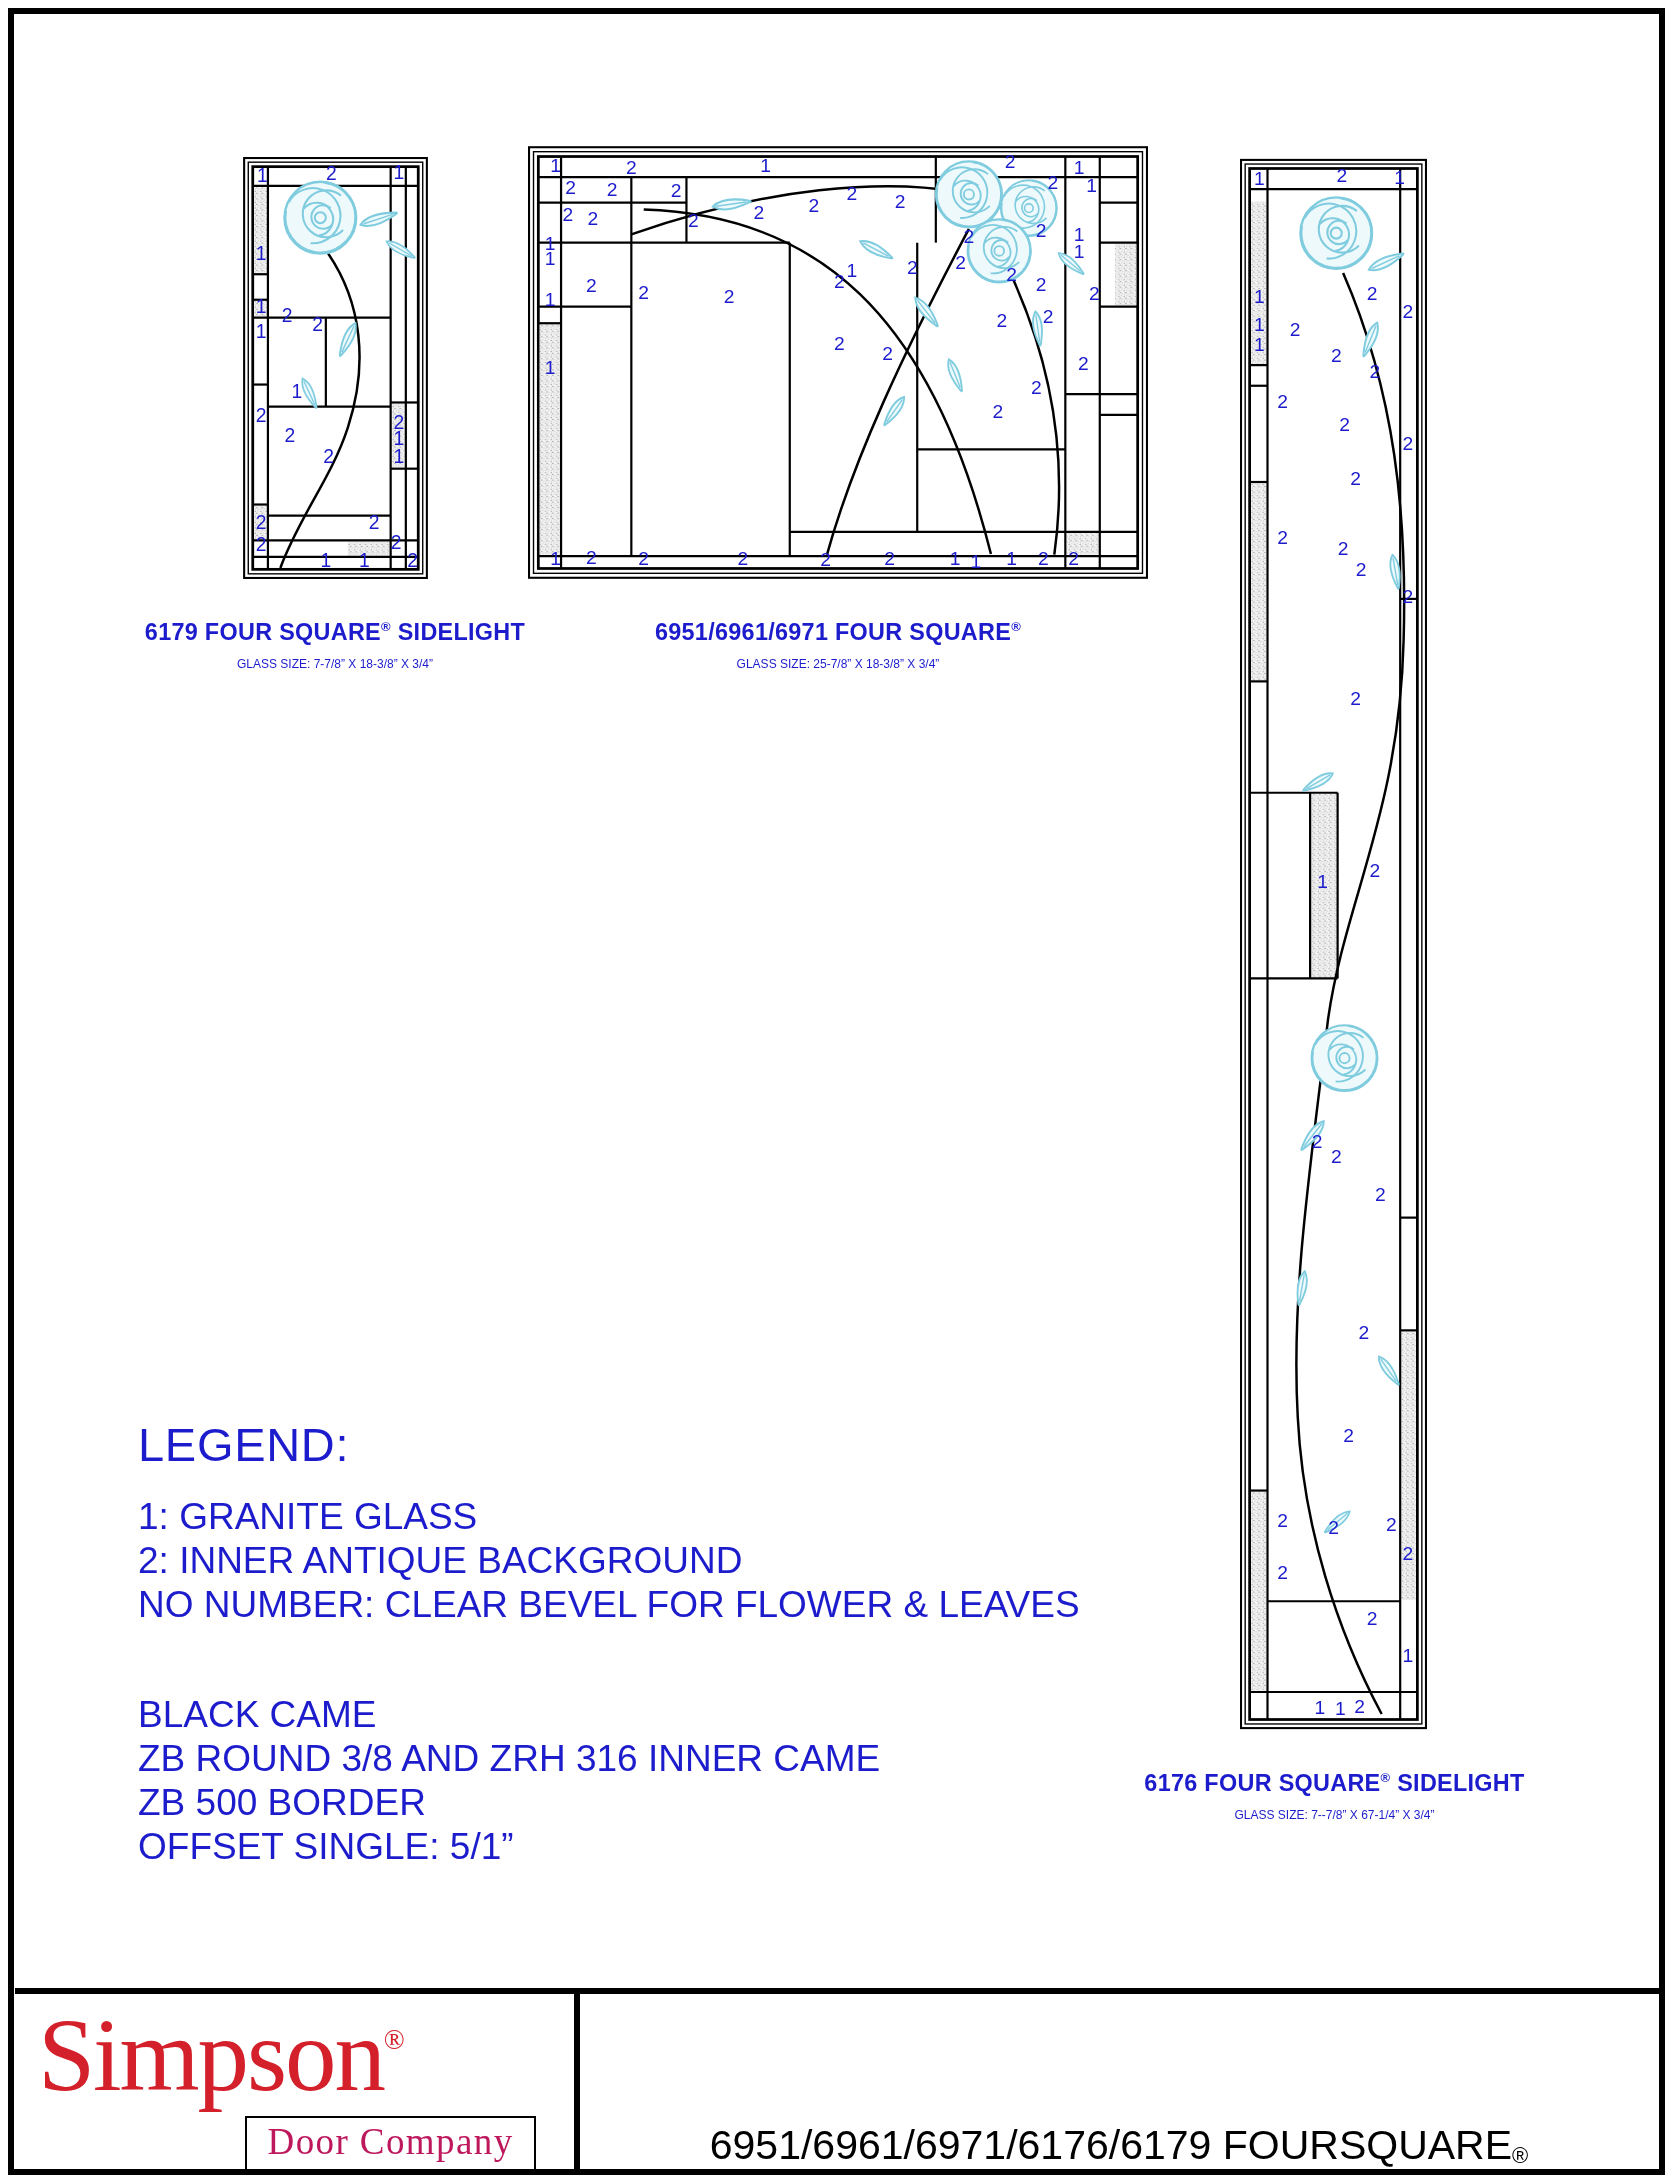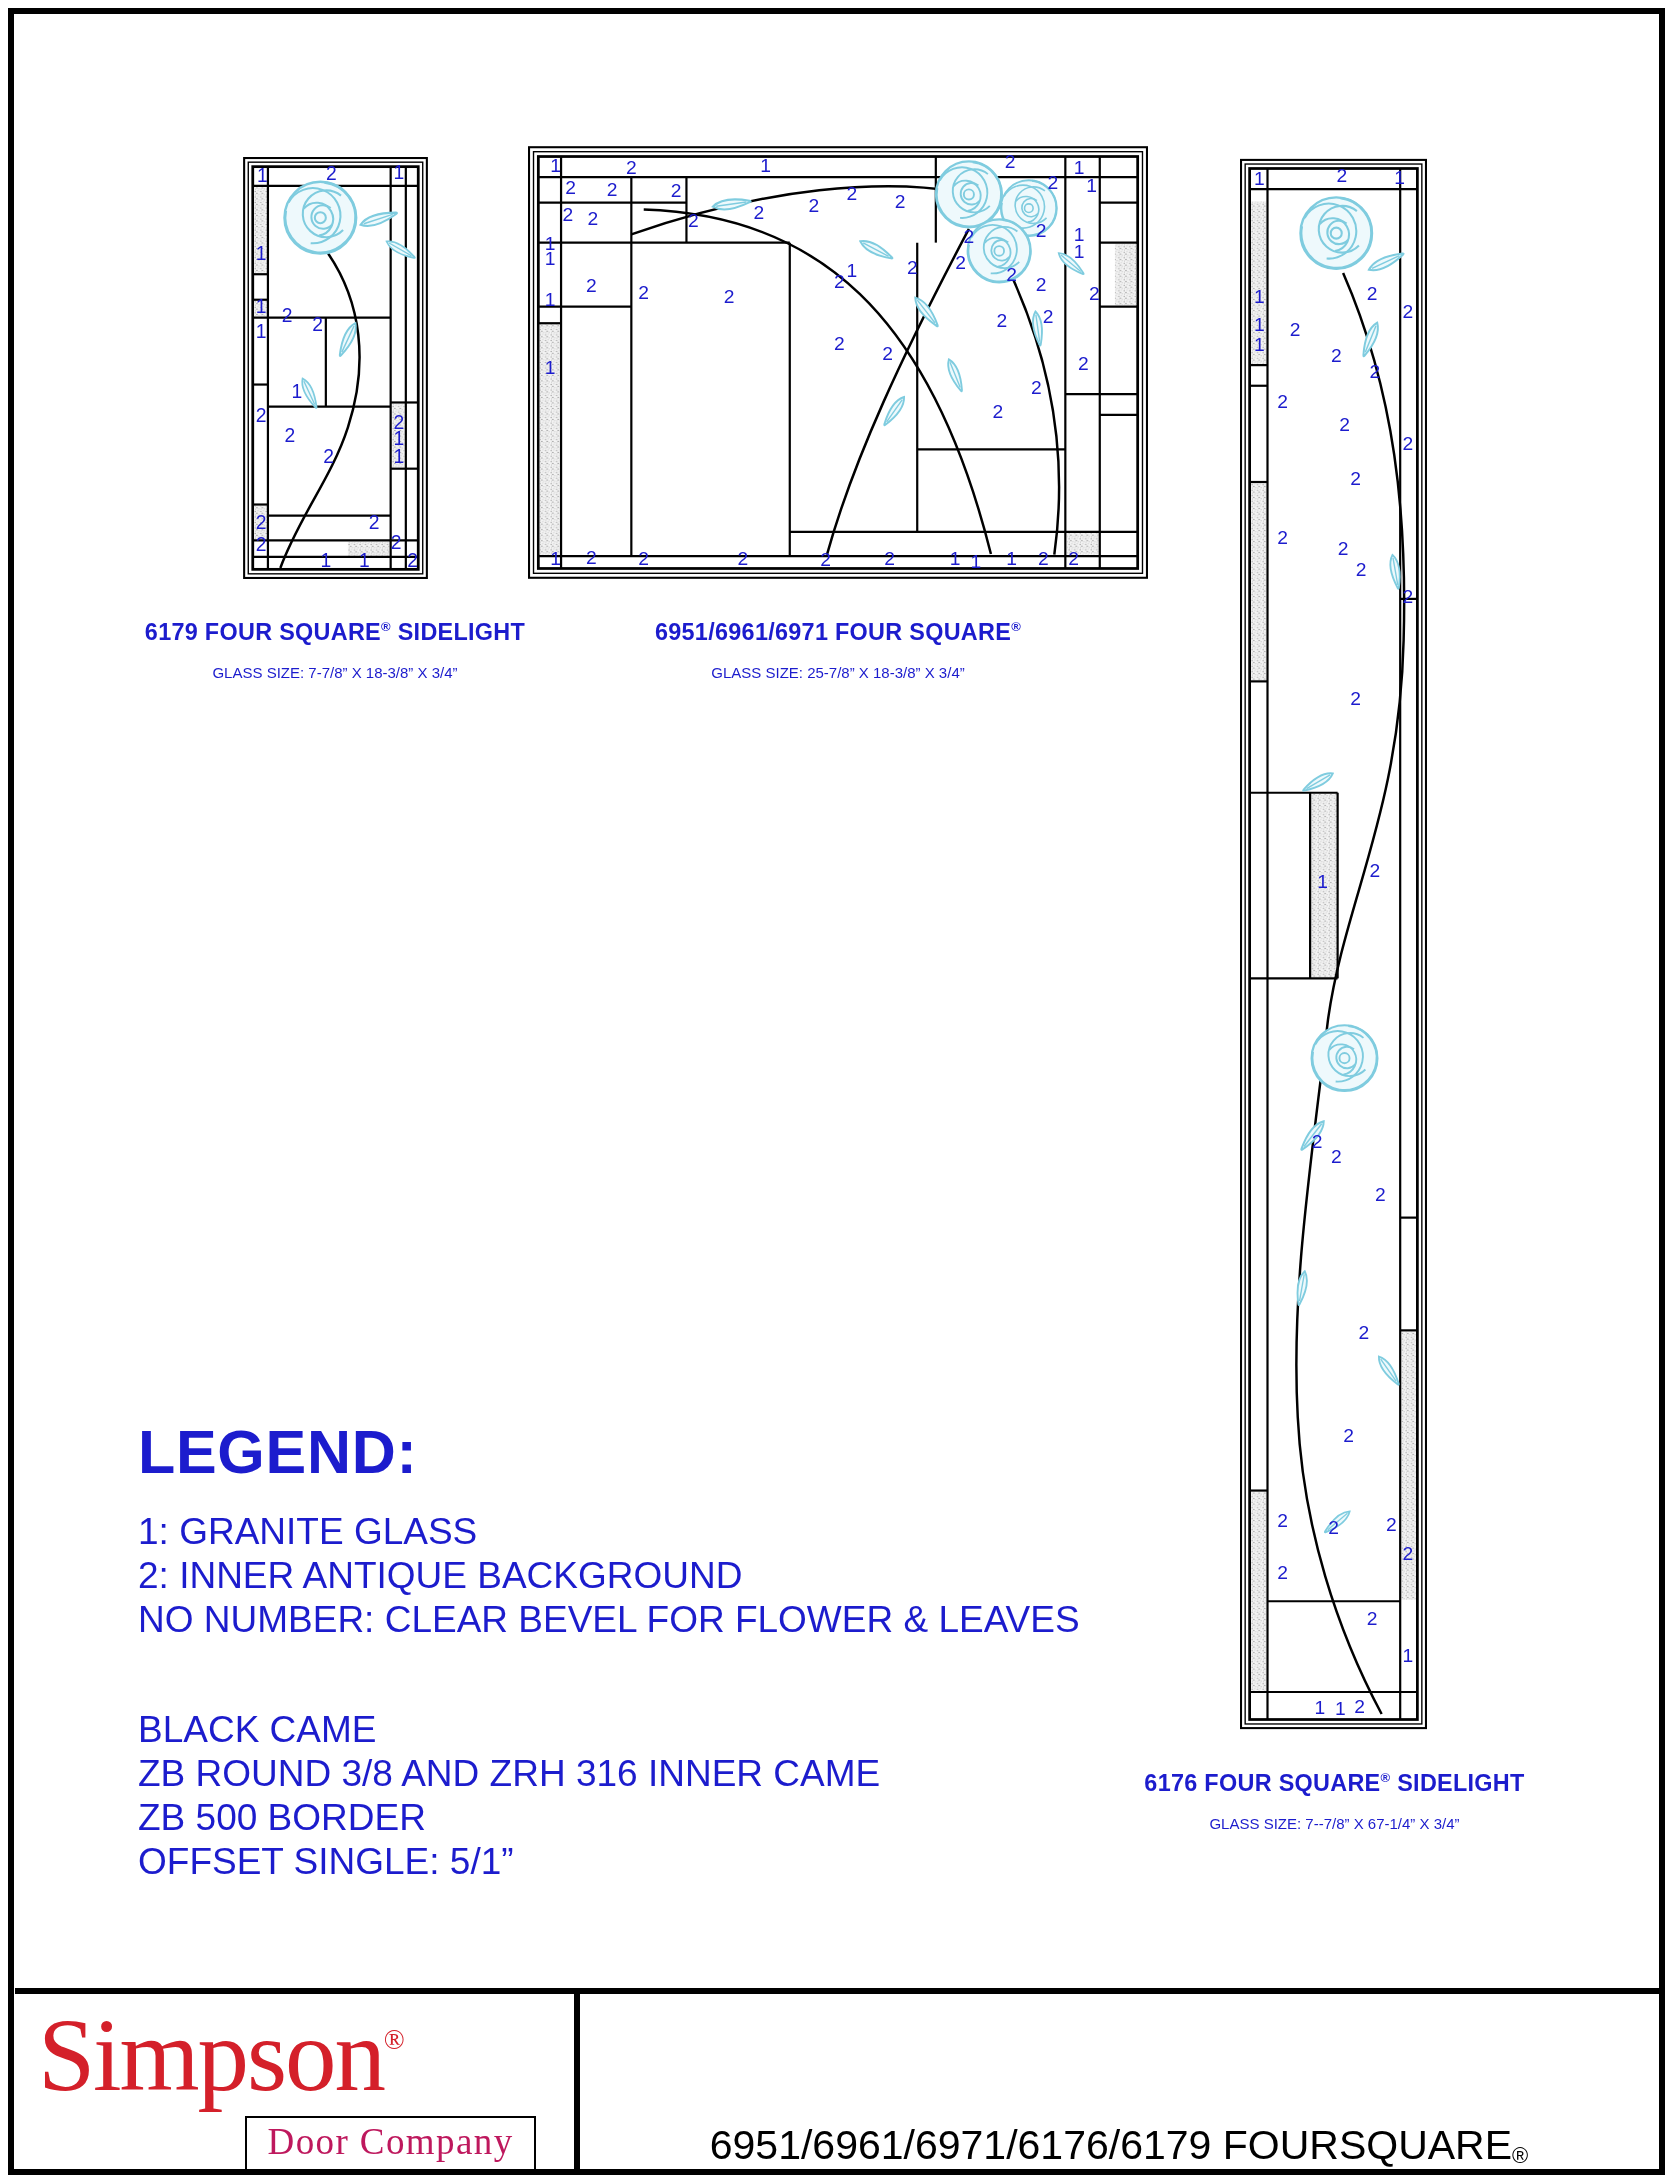--- a/index.html
+++ b/index.html
@@ -17,24 +17,24 @@
     position:absolute; left:8.3px; top:8.3px; right:8.3px; bottom:8.3px;
     border:6.2px solid #000;
     pointer-events:none;
   }
   .panel { position:absolute; }
   .panel svg { display:block; }
 
   .caption { position:absolute; text-align:center; color:var(--blue); }
   .cap-title { font-size:23.4px; font-weight:bold; letter-spacing:0.3px; }
   .cap-title sup { font-size:13px; }
-  .cap-size { margin-top:18px; font-size:15px; }
+  .cap-size { margin-top:11px; font-size:12px; }
 
   .legend { position:absolute; left:138px; top:1417px; color:var(--blue); }
-  .legend-title { font-size:61px; font-weight:bold; margin-bottom:23.4px; letter-spacing:0.7px; }
+  .legend-title { font-size:47px; font-weight:normal; margin-bottom:23.4px; letter-spacing:0.7px; }
   .legend-line { font-size:37px; line-height:44px; }
   .legend-spacer { height:66px; }
 
   .footer {
     position:absolute; left:14.5px; right:14.5px; bottom:14.5px; top:1988px;
     border-top:6.2px solid #000;
   }
   .footer-divider { position:absolute; left:559px; top:0; bottom:0; width:6.2px; background:#000; }
   .logo-block { position:absolute; left:23.4px; top:9.6px; width:531px; height:165px; }
   .logo-simpson {

